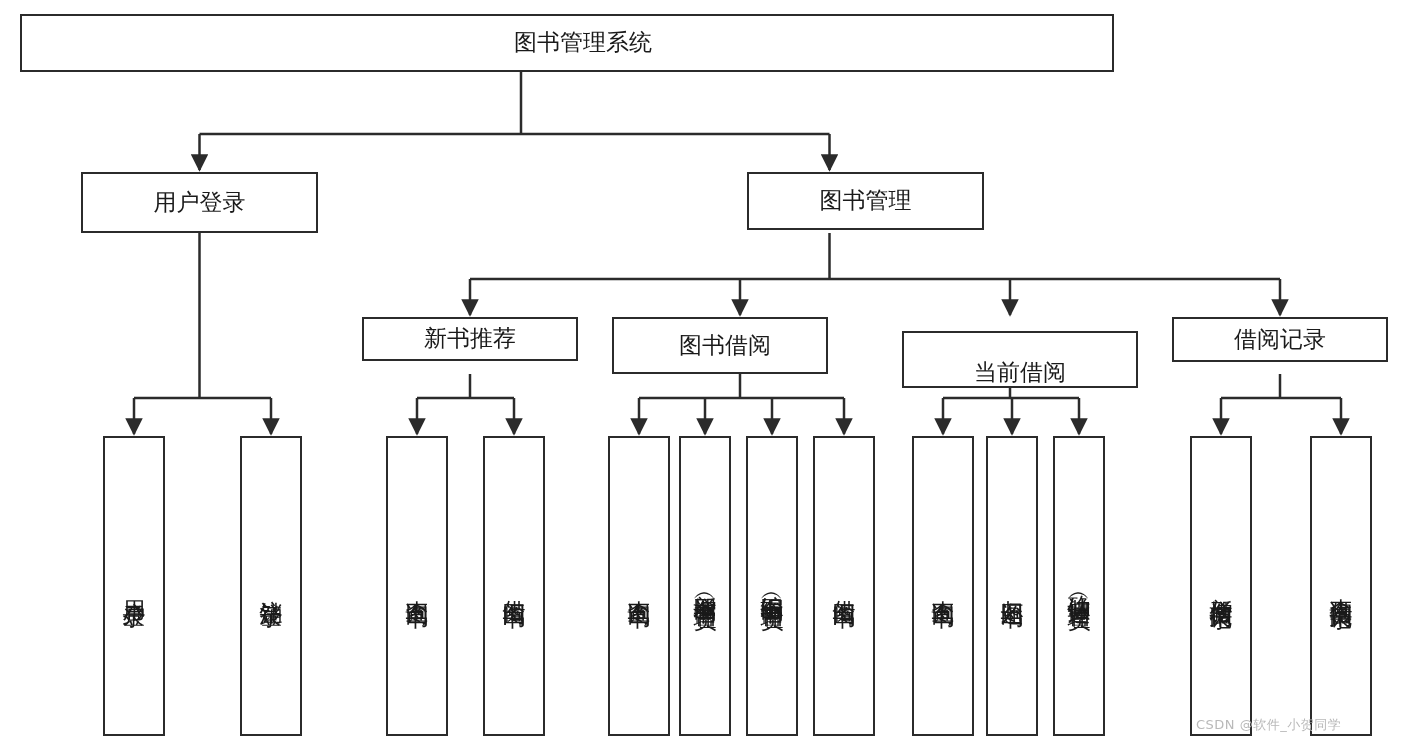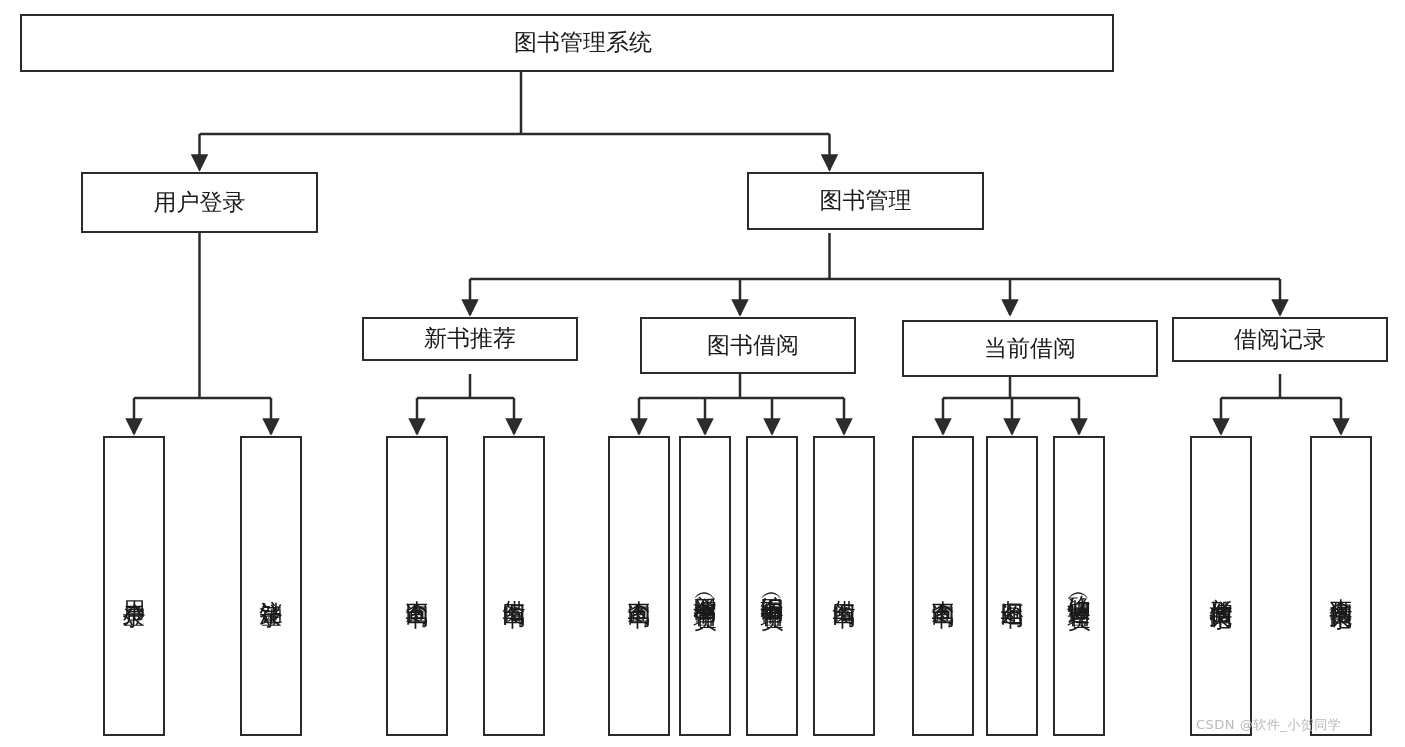--- a/index.html
+++ b/index.html
@@ -118,24 +118,24 @@
       </div>
       <div class="node h" style="left: 81px; top: 172px; width: 237px; height: 61px;">
         <span>用户登录</span>
       </div>
       <div class="node h" style="left: 711px; top: 172px; width: 237px; height: 58px; margin-left: 36px;">
         <span>图书管理</span>
       </div>
       <div class="node h" style="left: 362px; top: 317px; width: 216px; height: 44px;">
         <span>新书推荐</span>
       </div>
-      <div class="node h" style="left: 640px; top: 317px; width: 216px; height: 57px; padding-left: 10px;">
+      <div class="node h" style="left: 612px; top: 317px; width: 216px; height: 57px; padding-left: 10px;">
         <span>图书借阅</span>
       </div>
-      <div class="node h" style="left: 902px; top: 320px; width: 256px; height: 57px;">
+      <div class="node h" style="left: 902px; top: 331px; width: 236px; height: 57px; align-items: flex-end;">
         <span>当前借阅</span>
       </div>
       <div class="node h" style="left: 1172px; top: 317px; width: 216px; height: 45px;">
         <span>借阅记录</span>
       </div>
       <div class="node v" style="left: 103px; top: 436px; width: 62px; height: 300px;">
         <span class="vtext">用户登录</span>
       </div>
       <div class="node v" style="left: 240px; top: 436px; width: 62px; height: 300px;">
         <span class="vtext">注销登录</span>

